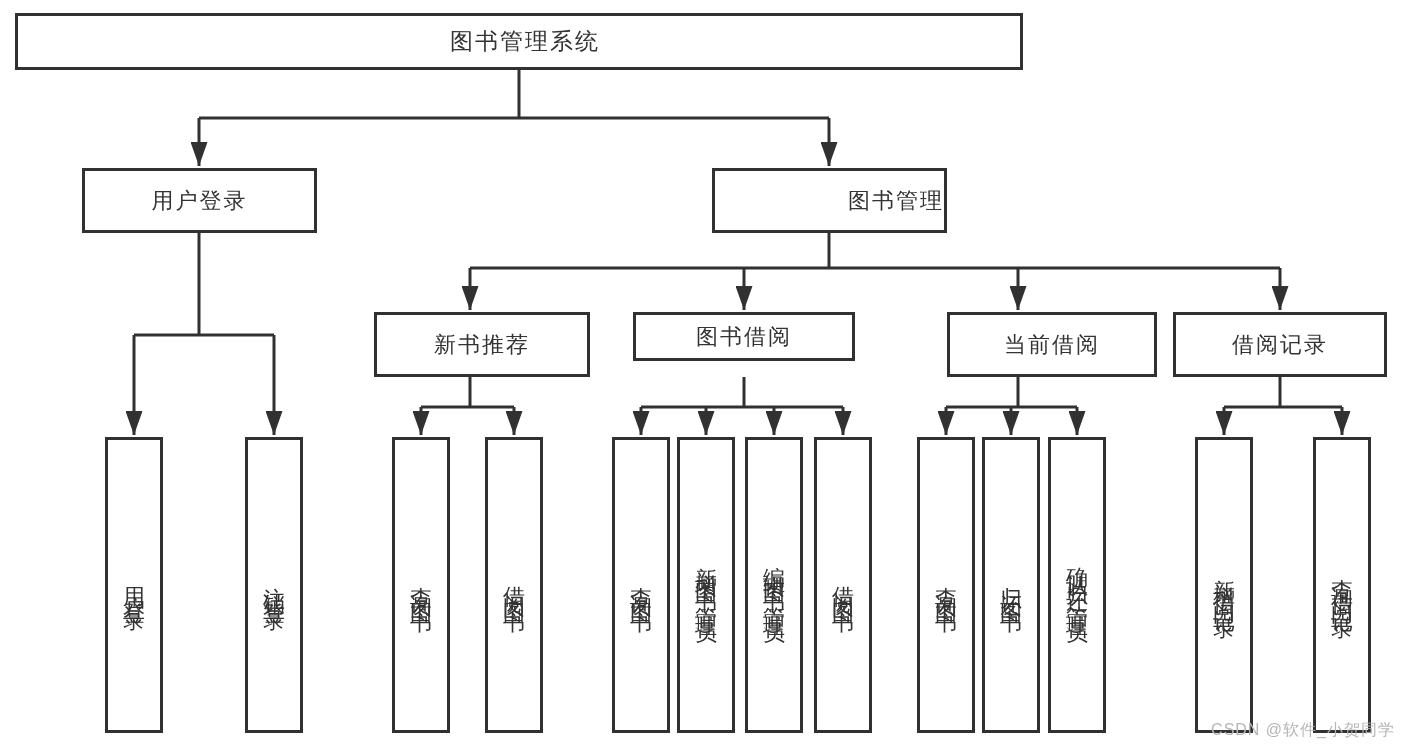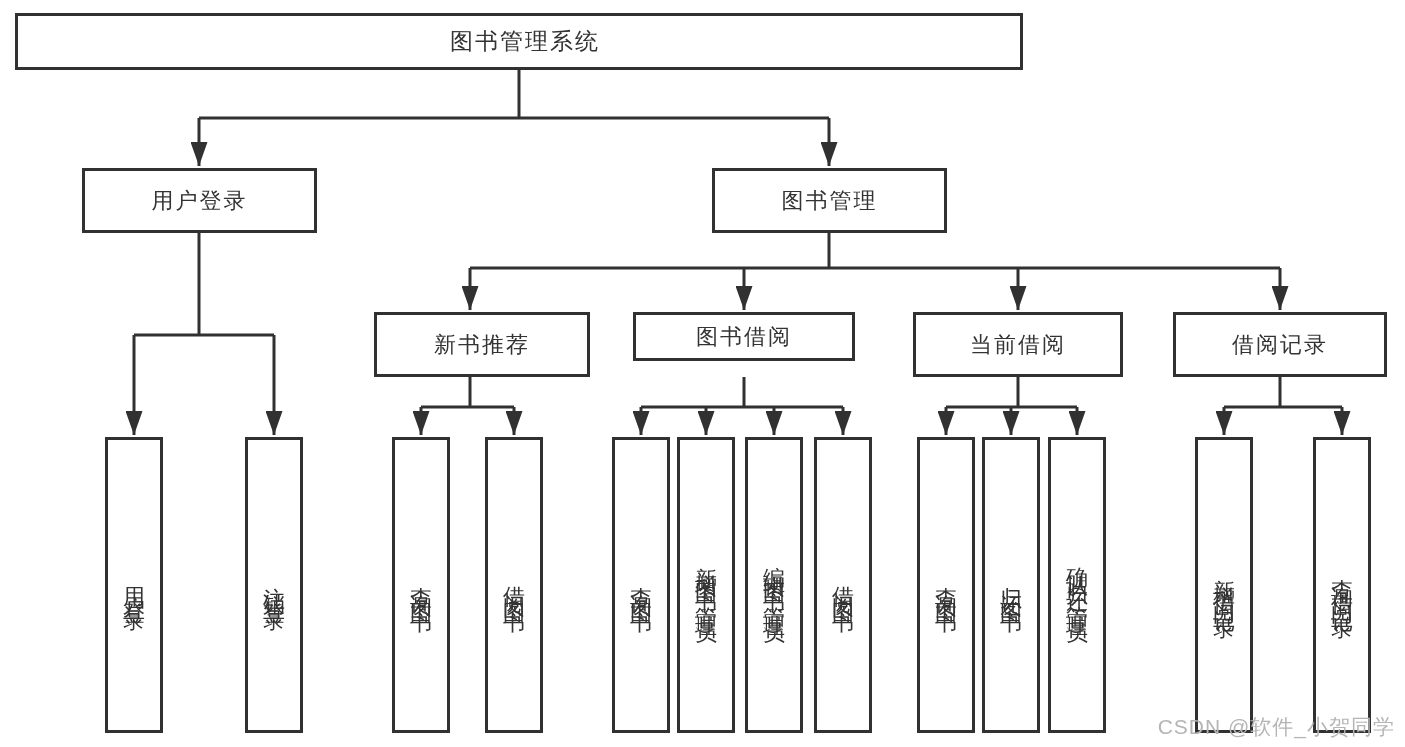--- a/index.html
+++ b/index.html
@@ -56,21 +56,21 @@
     text-orientation: mixed;
     font-size: 22px;
     letter-spacing: 8px;
     line-height: 1;
     white-space: nowrap;
   }
   .watermark {
     position: absolute;
     right: 10px;
     bottom: 6px;
-    font-size: 21px;
+    font-size: 16px;
     color: #b5b5b5;
     letter-spacing: 1px;
     z-index: 5;
     white-space: nowrap;
   }
 </style>
 </head>
 <body>
 
 <div class="canvas">
@@ -123,31 +123,31 @@
     <line x1="1342" y1="407" x2="1342" y2="435" marker-end="url(#arrow)"></line>
   </svg>
 
   <div class="node root-node" style="left:15px; top:13px; width:1008px; height:57px;">
     <span>图书管理系统</span>
   </div>
 
   <div class="node h-node" style="left:82px; top:168px; width:235px; height:65px;">
     <span>用户登录</span>
   </div>
-  <div class="node h-node" style="left:712px; top:168px; width:235px; height:65px;">
+  <div class="node h-node" style="left:712px; top:168px; width:235px; height:65px;justify-content:flex-end;">
     <span>图书管理</span>
   </div>
 
   <div class="node h-node" style="left:374px; top:312px; width:216px; height:65px;">
     <span>新书推荐</span>
   </div>
   <div class="node h-node" style="left:633px; top:312px; width:222px; height:49px;">
     <span>图书借阅</span>
   </div>
-  <div class="node h-node" style="left:913px; top:312px; width:210px; height:65px;">
+  <div class="node h-node" style="left:947px; top:312px; width:210px; height:65px;">
     <span>当前借阅</span>
   </div>
   <div class="node h-node" style="left:1173px; top:312px; width:214px; height:65px;">
     <span>借阅记录</span>
   </div>
 
   <div class="node leaf" style="left:105px;">
     <span>用户登录</span>
   </div>
   <div class="node leaf" style="left:245px;">

